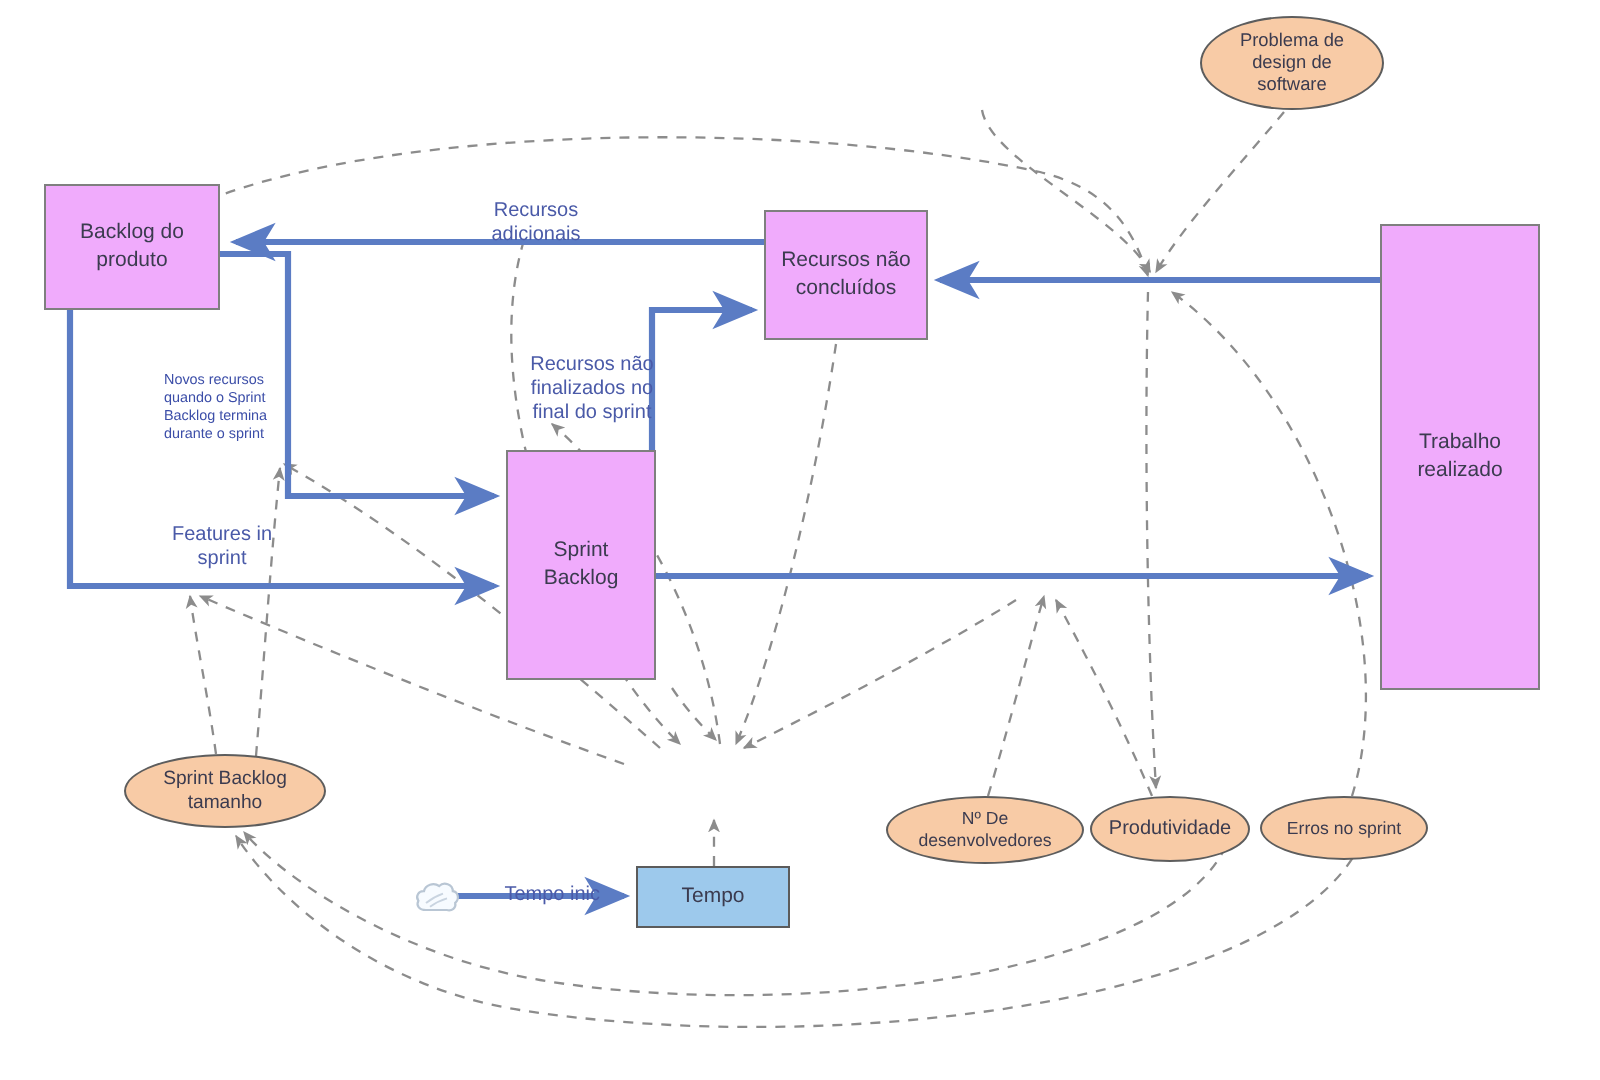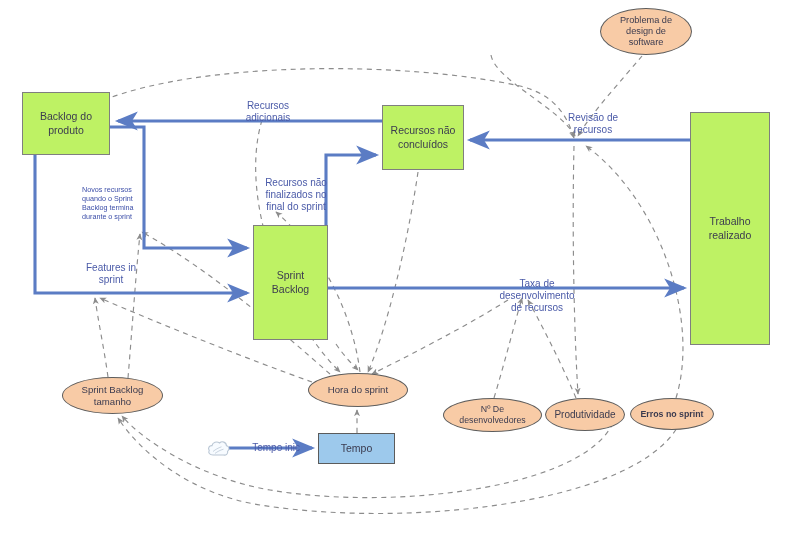--- a/index.html
+++ b/index.html
@@ -19,21 +19,21 @@
     position: absolute;
     left: 0;
     top: 0;
     width: 800px;
     height: 540px;
   }
   
   .node-box {
     position: absolute;
     box-sizing: border-box;
-    background: #bef264;
+    background: #f0abfc;
     border: 1.4px solid #7f7f7f;
     color: #3b3b4f;
     font-size: 10.5px;
     line-height: 1.25;
     text-align: center;
     display: flex;
     align-items: center;
     justify-content: center;
     z-index: 5;
   }
@@ -186,54 +186,46 @@
     <span style="white-space: pre-line;">Problema de
 design de
 software</span>
   </div>
 
   <div class="node-ellipse" style="left:62px; top:377px; width:101px; height:37px;">
     <span style="white-space: pre-line;">Sprint Backlog
 tamanho</span>
   </div>
 
-  <div class="node-ellipse" style="left:308px; top:373px; width:100px; height:34px;">
-    <span style="white-space: pre-line;">Hora do sprint</span>
-  </div>
 
   <div class="node-ellipse" style="left:443px; top:398px; width:99px; height:34px; font-size:8.8px;">
     <span style="white-space: pre-line;">Nº De
 desenvolvedores</span>
   </div>
 
   <div class="node-ellipse" style="left:545px; top:398px; width:80px; height:33px; font-size:10px;">
     <span style="white-space: pre-line;">Produtividade</span>
   </div>
 
-  <div class="node-ellipse" style="left:630px; top:398px; width:84px; height:32px; font-size:8.8px;font-weight:bold;">
+  <div class="node-ellipse" style="left:630px; top:398px; width:84px; height:32px; font-size:8.8px;">
     <span style="white-space: pre-line;">Erros no sprint</span>
   </div>
 
   <div class="edge-label" style="left: 220px; top: 100px; width: 96px; white-space: pre-line;">Recursos
 adicionais</div>
 
-  <div class="edge-label" style="left: 548px; top: 112px; width: 90px; white-space: pre-line;">Revisão de
-recursos</div>
 
   <div class="edge-label" style="left: 248px; top: 177px; width: 96px; white-space: pre-line;">Recursos não
 finalizados no
 final do sprint</div>
 
   <div class="edge-label small" style="left: 82px; top: 185px; width: 74px; white-space: pre-line;">Novos recursos
 quando o Sprint
 Backlog termina
 durante o sprint</div>
 
   <div class="edge-label" style="left: 70px; top: 262px; width: 82px; white-space: pre-line;">Features in
 sprint</div>
 
-  <div class="edge-label" style="left: 487px; top: 278px; width: 100px; white-space: pre-line;">Taxa de
-desenvolvimento
-de recursos</div>
 
   <div class="edge-label" style="left: 238px; top: 442px; width: 62px; text-align: right; white-space: pre-line;">Tempo inic</div>
 
 </div>
 
 </body></html>

